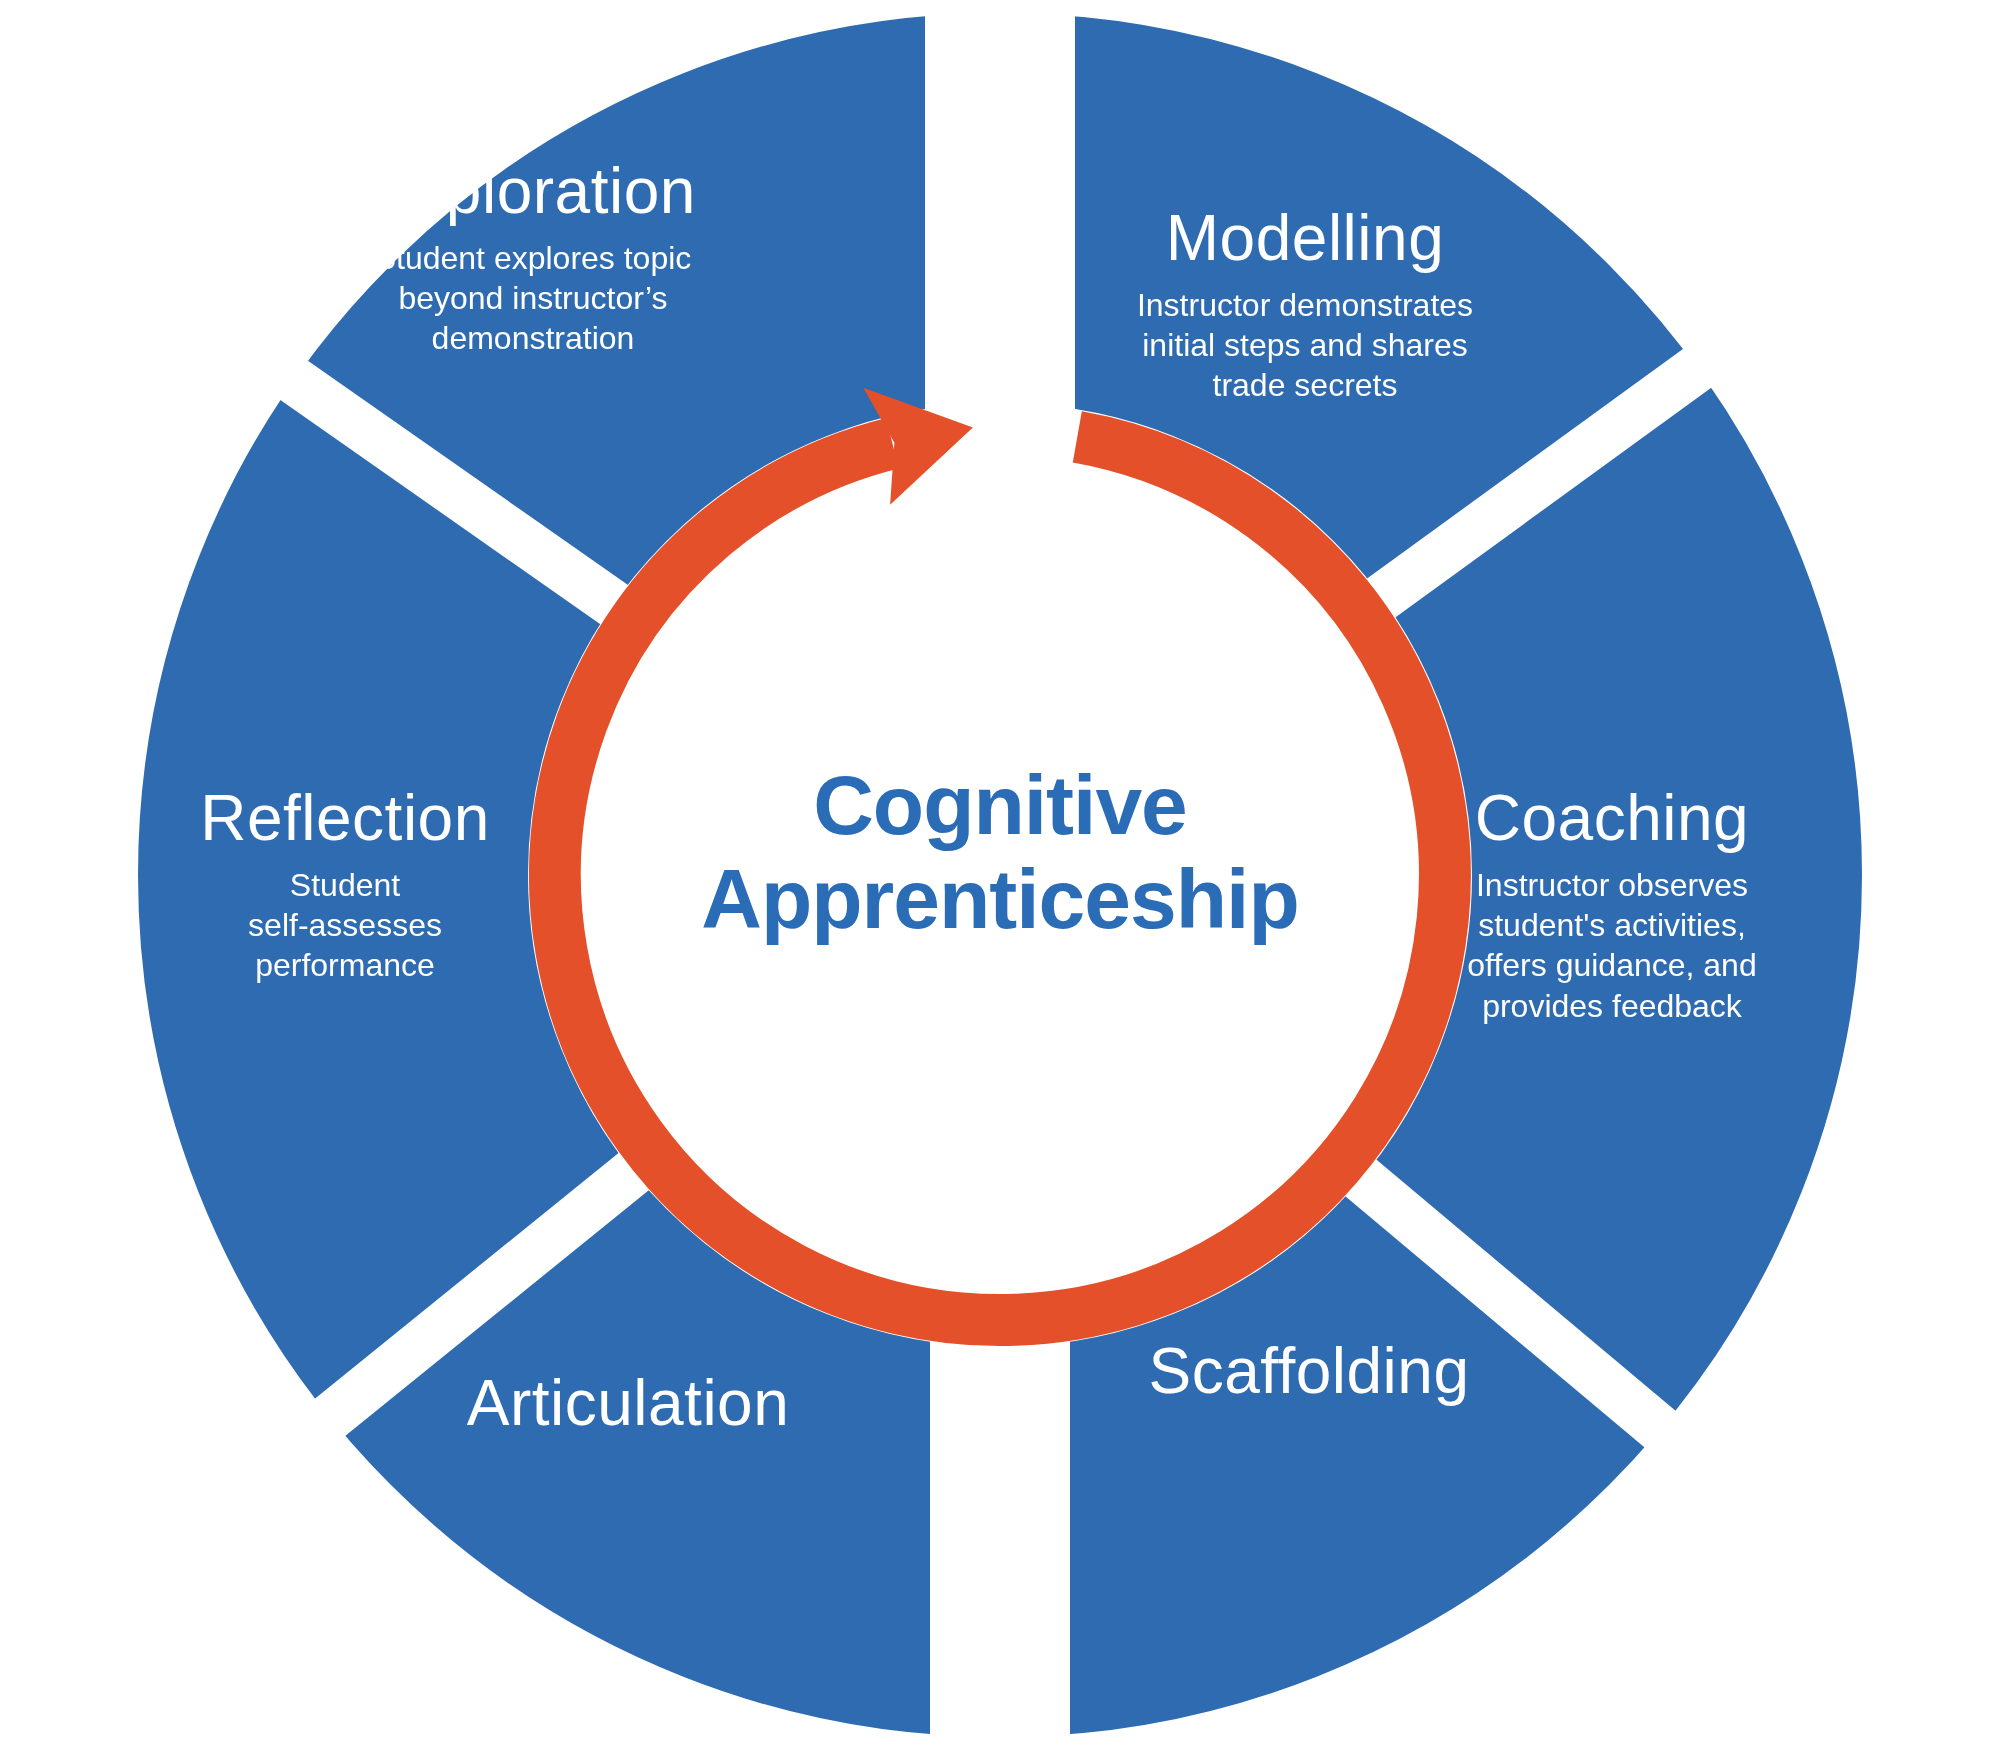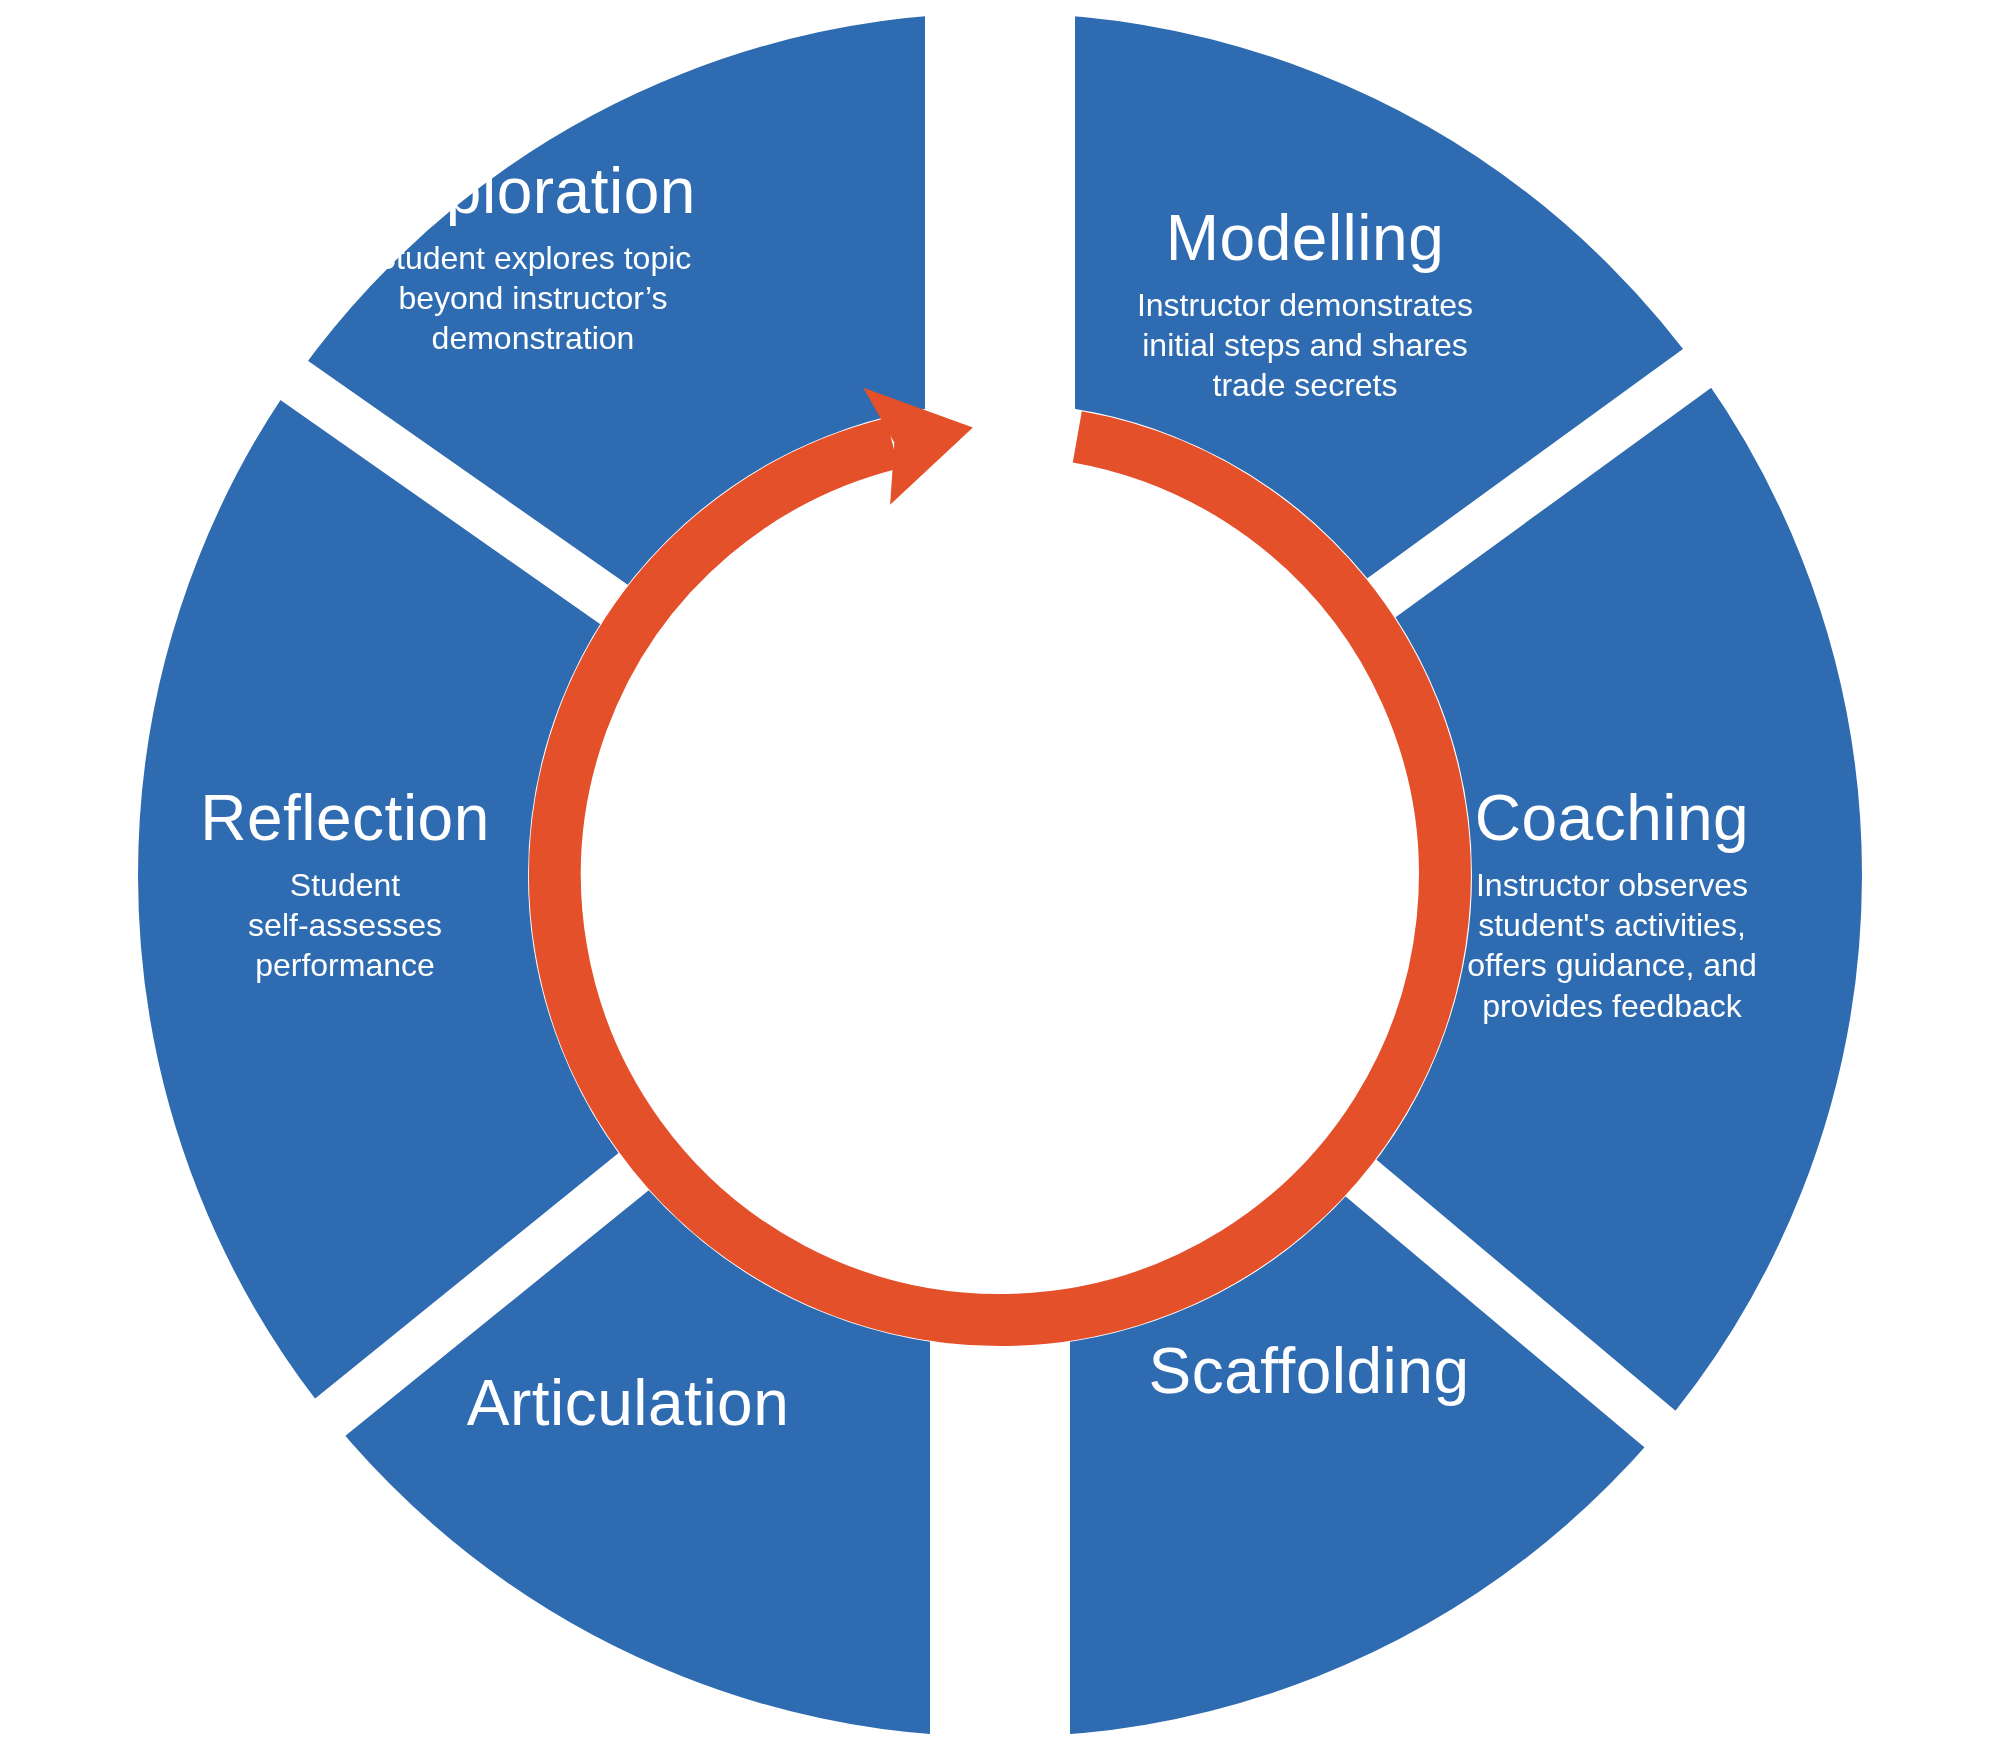--- a/index.html
+++ b/index.html
@@ -100,14 +100,16 @@
     <div class="seg-title">Articulation</div>
   </div>
 
   <div class="seg" style="left:345px; top:783px; width:320px;">
     <div class="seg-title">Reflection</div>
     <div class="seg-desc">Student
 self-assesses
 performance</div>
   </div>
 
+  <div class="center-label">Cognitive
+Apprenticeship</div>
 
 </div>
 
 </body></html>

